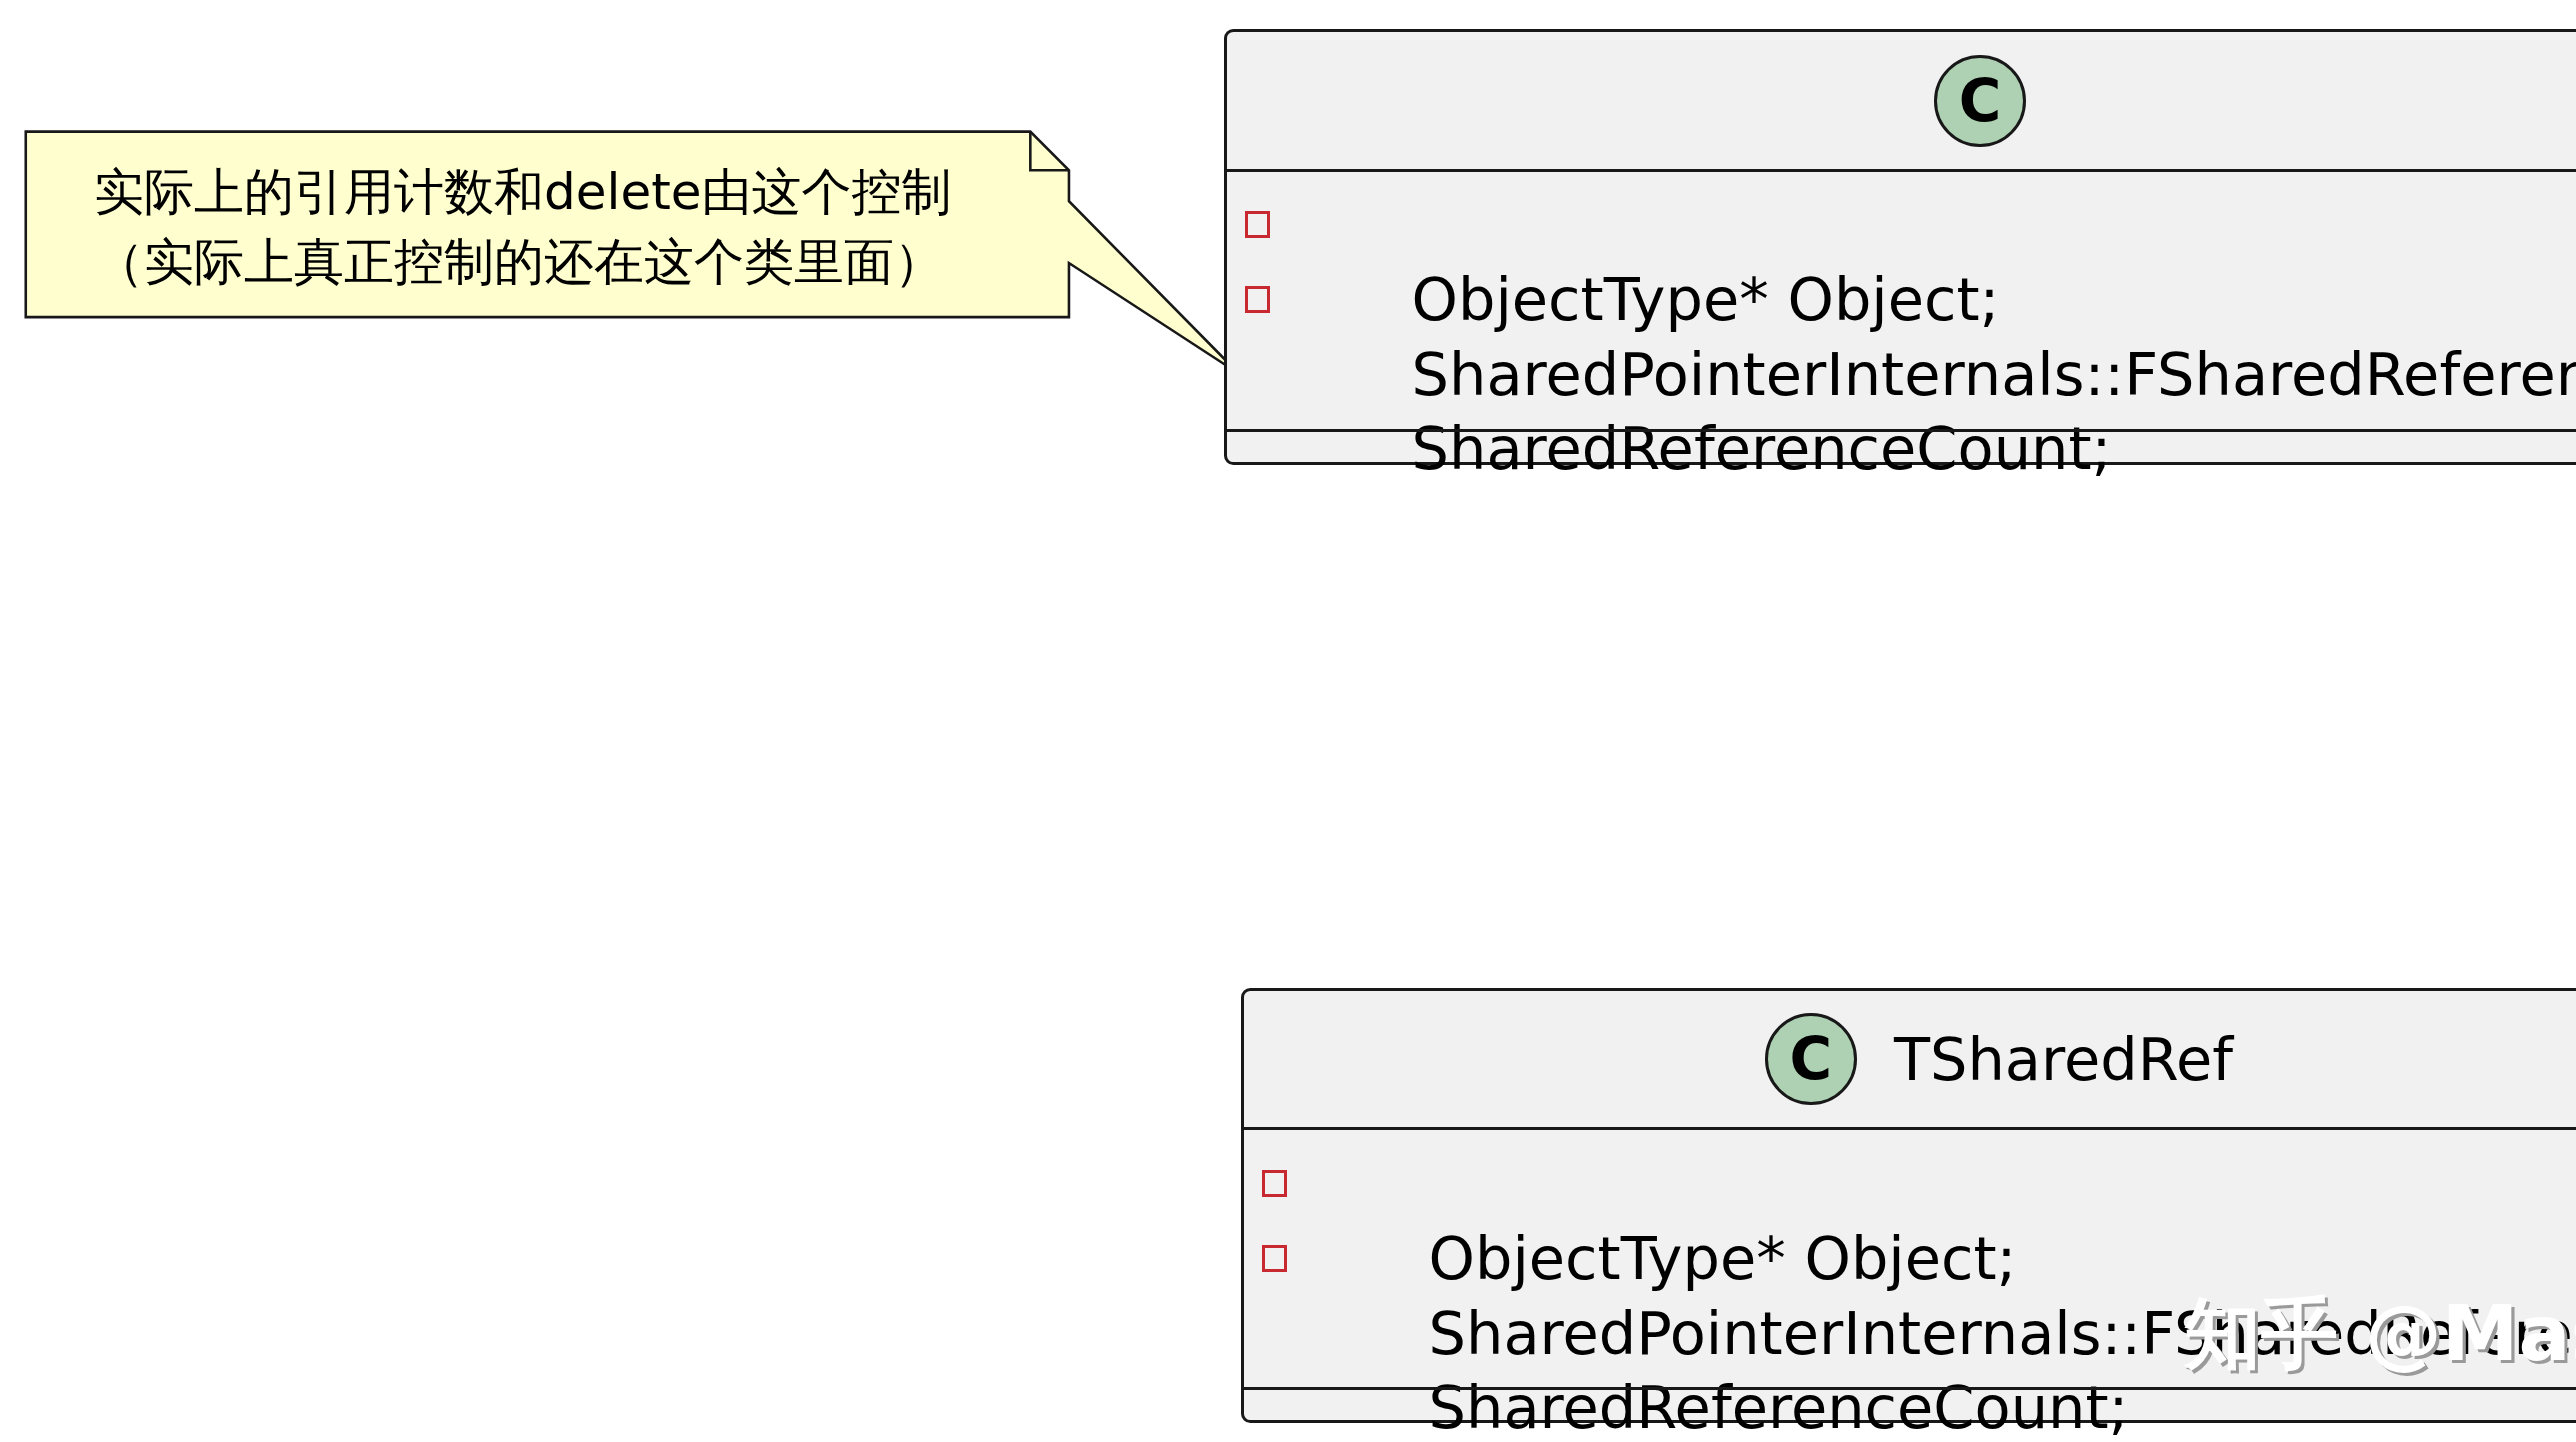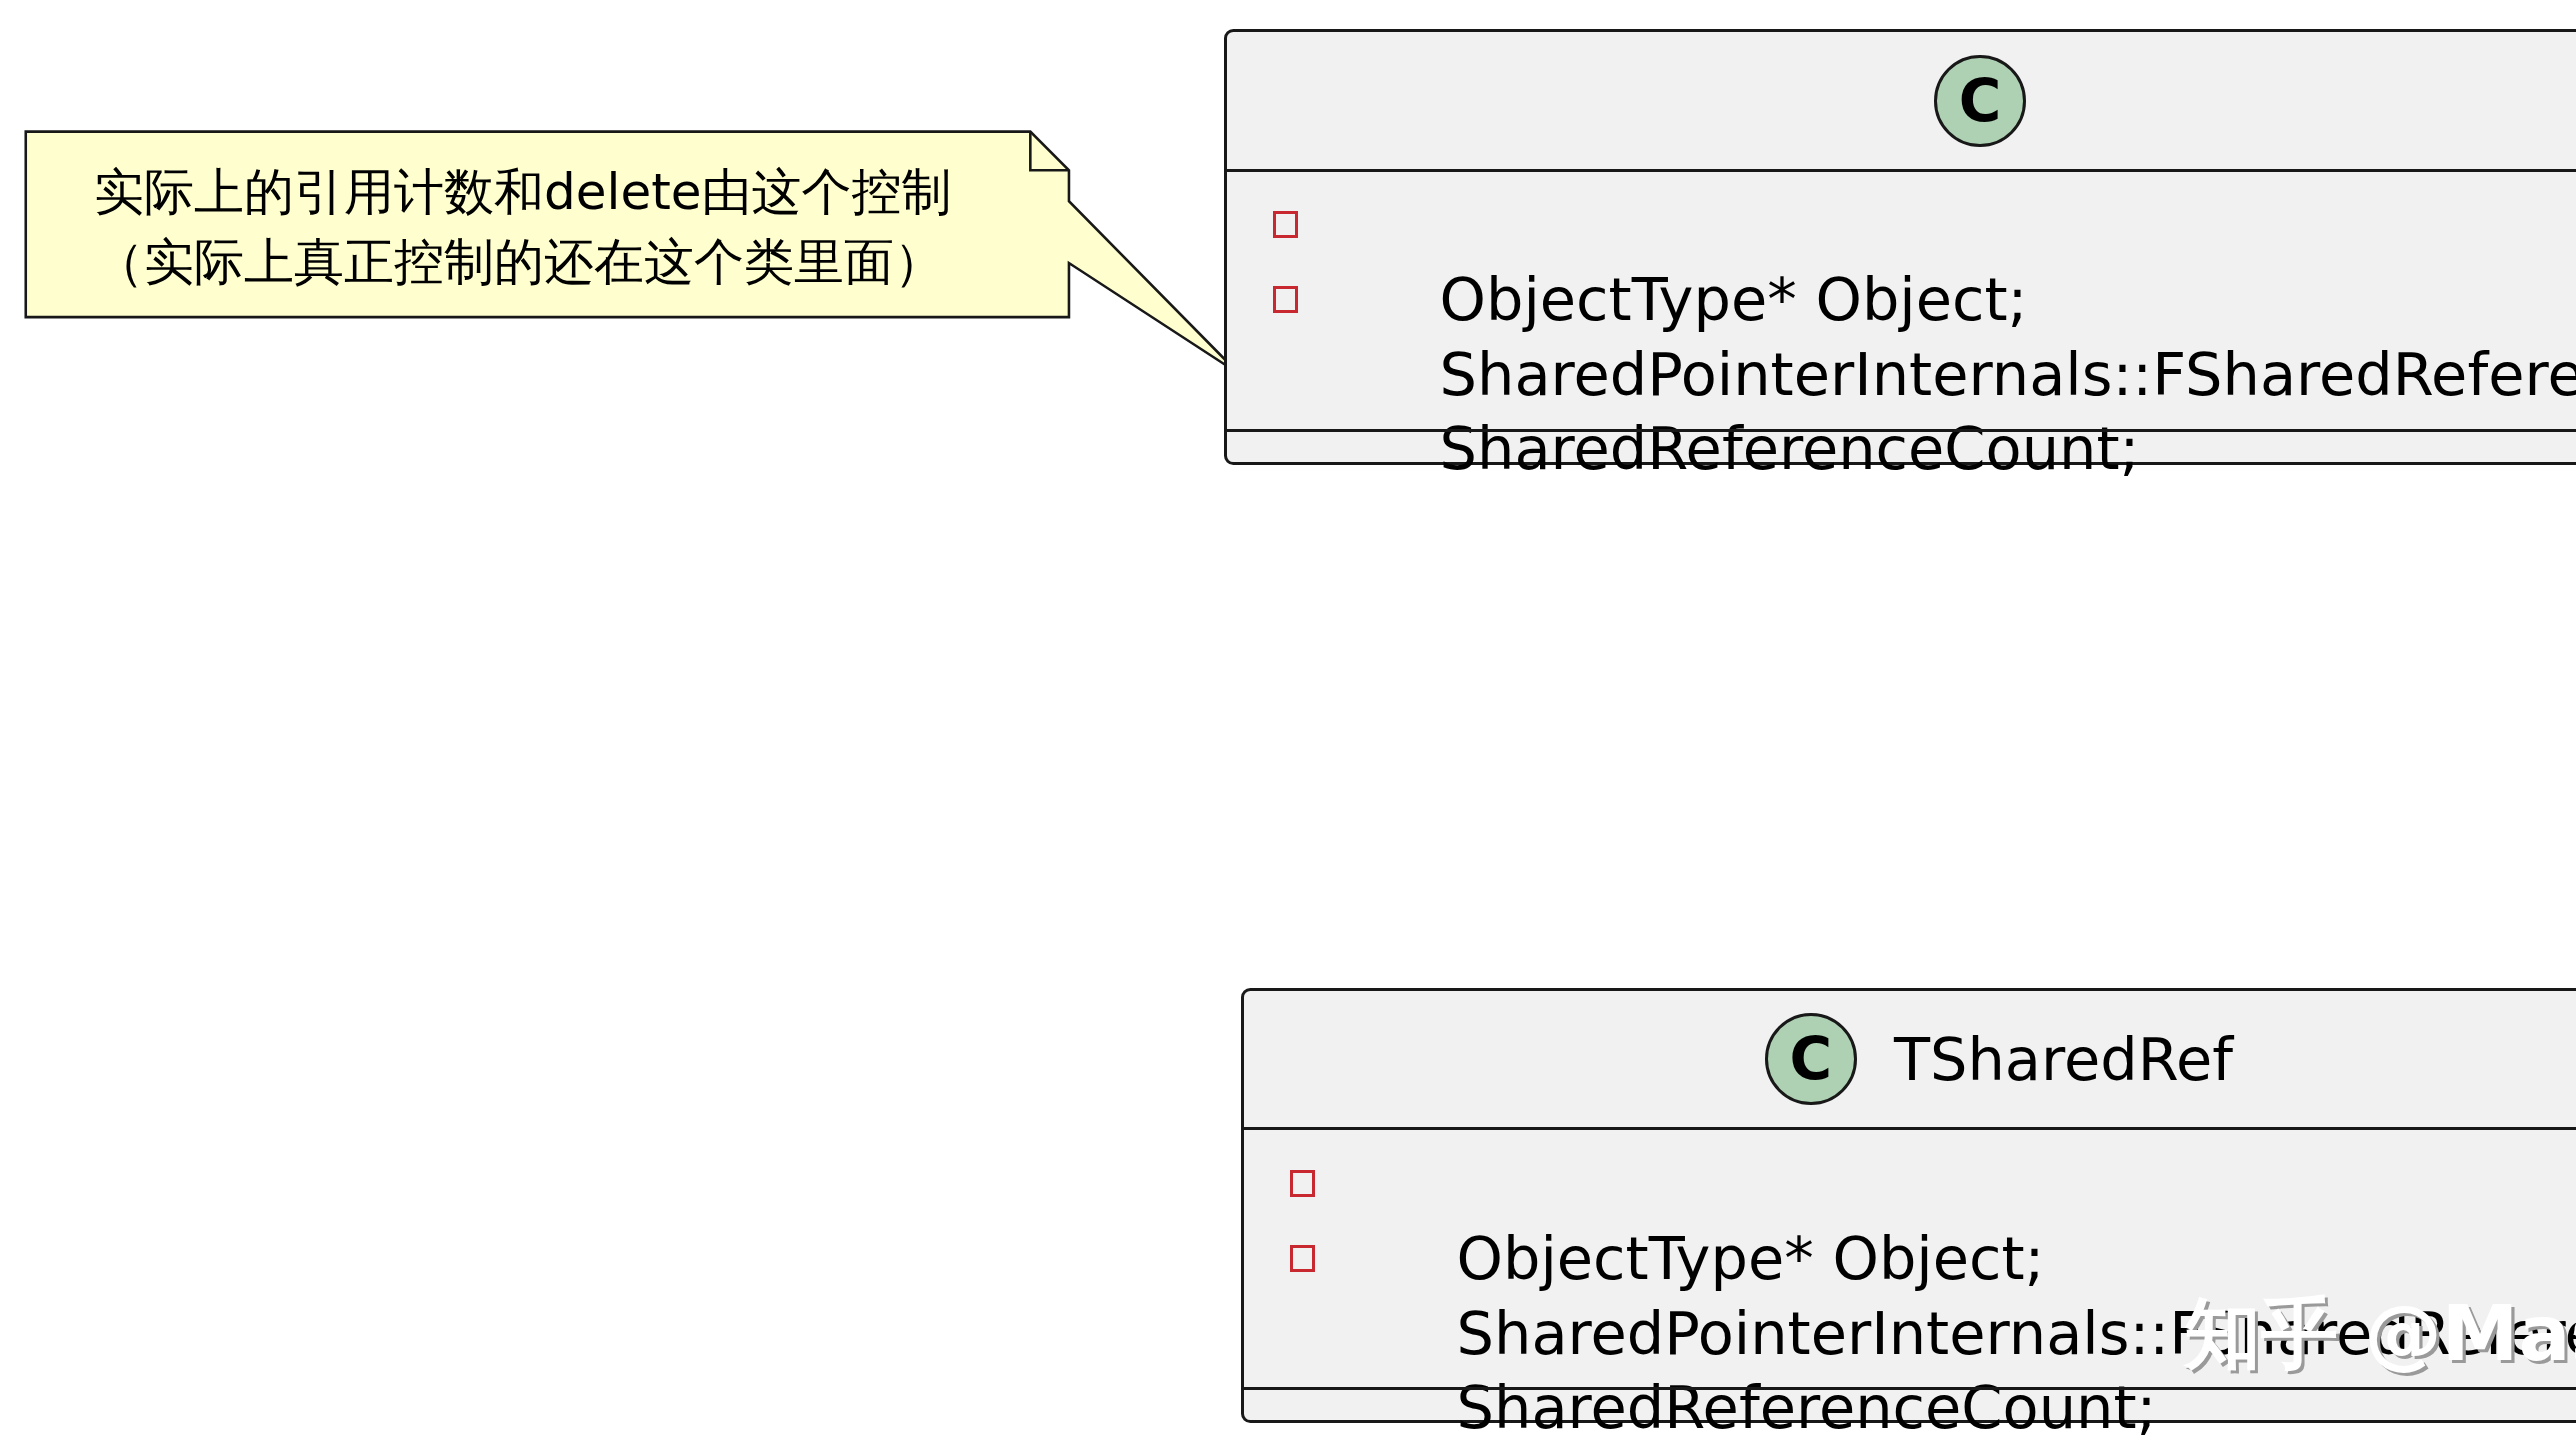--- a/index.html
+++ b/index.html
@@ -6,21 +6,21 @@
   body { width:2786px; height:1443px; position:relative; overflow:hidden;
          font-family:"DejaVu Sans", sans-serif; color:#000; }
   .note-svg { position:absolute; left:0; top:0; }
   .note-text { position:absolute; left:46px; top:157px; font-size:50px; line-height:70px; white-space:pre;margin-left:48px; }
   .cls { position:absolute; background:#f1f1f1; border:3.1px solid #181818; border-radius:9.3px; box-sizing:border-box; }
   .cls .header { position:absolute; left:0; right:0; top:0; border-bottom:3.1px solid #181818; display:flex; align-items:center; justify-content:center; }
   .cls .badge { width:92px; height:92px; border-radius:50%; background:#add1b2; border:3.1px solid #181818; box-sizing:border-box;
                 display:flex; align-items:center; justify-content:center; font-weight:bold; font-size:58px; margin-right:37px; }
   .cls .name { font-size:59px; }
   .cls .attrs { position:absolute; left:0; right:0; }
-  .attr { position:absolute; left:46px; font-size:59px; white-space:pre; line-height:75px; }
+  .attr { position:absolute; left:18px; font-size:59px; white-space:pre; line-height:75px; }
   .vis { position:absolute; left:0; top:24px; width:25px; height:27px; border:3.6px solid #c82930; box-sizing:border-box; background:transparent; }
   .attr .txt { margin-left:54px; }
   .cls .ops { position:absolute; left:0; right:0; border-top:3.1px solid #181818; }
   .watermark { position:absolute; font-size:77px; color:#ffffff; text-shadow:3.1px 3.1px 0 #9a9a9a; font-weight:bold; white-space:pre; }
 </style>
 </head>
 <body>
 
 <svg class="note-svg" width="2786" height="1443" viewBox="0 0 5408 2800">
   <polygon points="50,255 2000,255 2075,330 2075,390 2405,725 2075,510 2075,615 50,615" fill="#fefece" stroke="#181818" stroke-width="5"></polygon>

